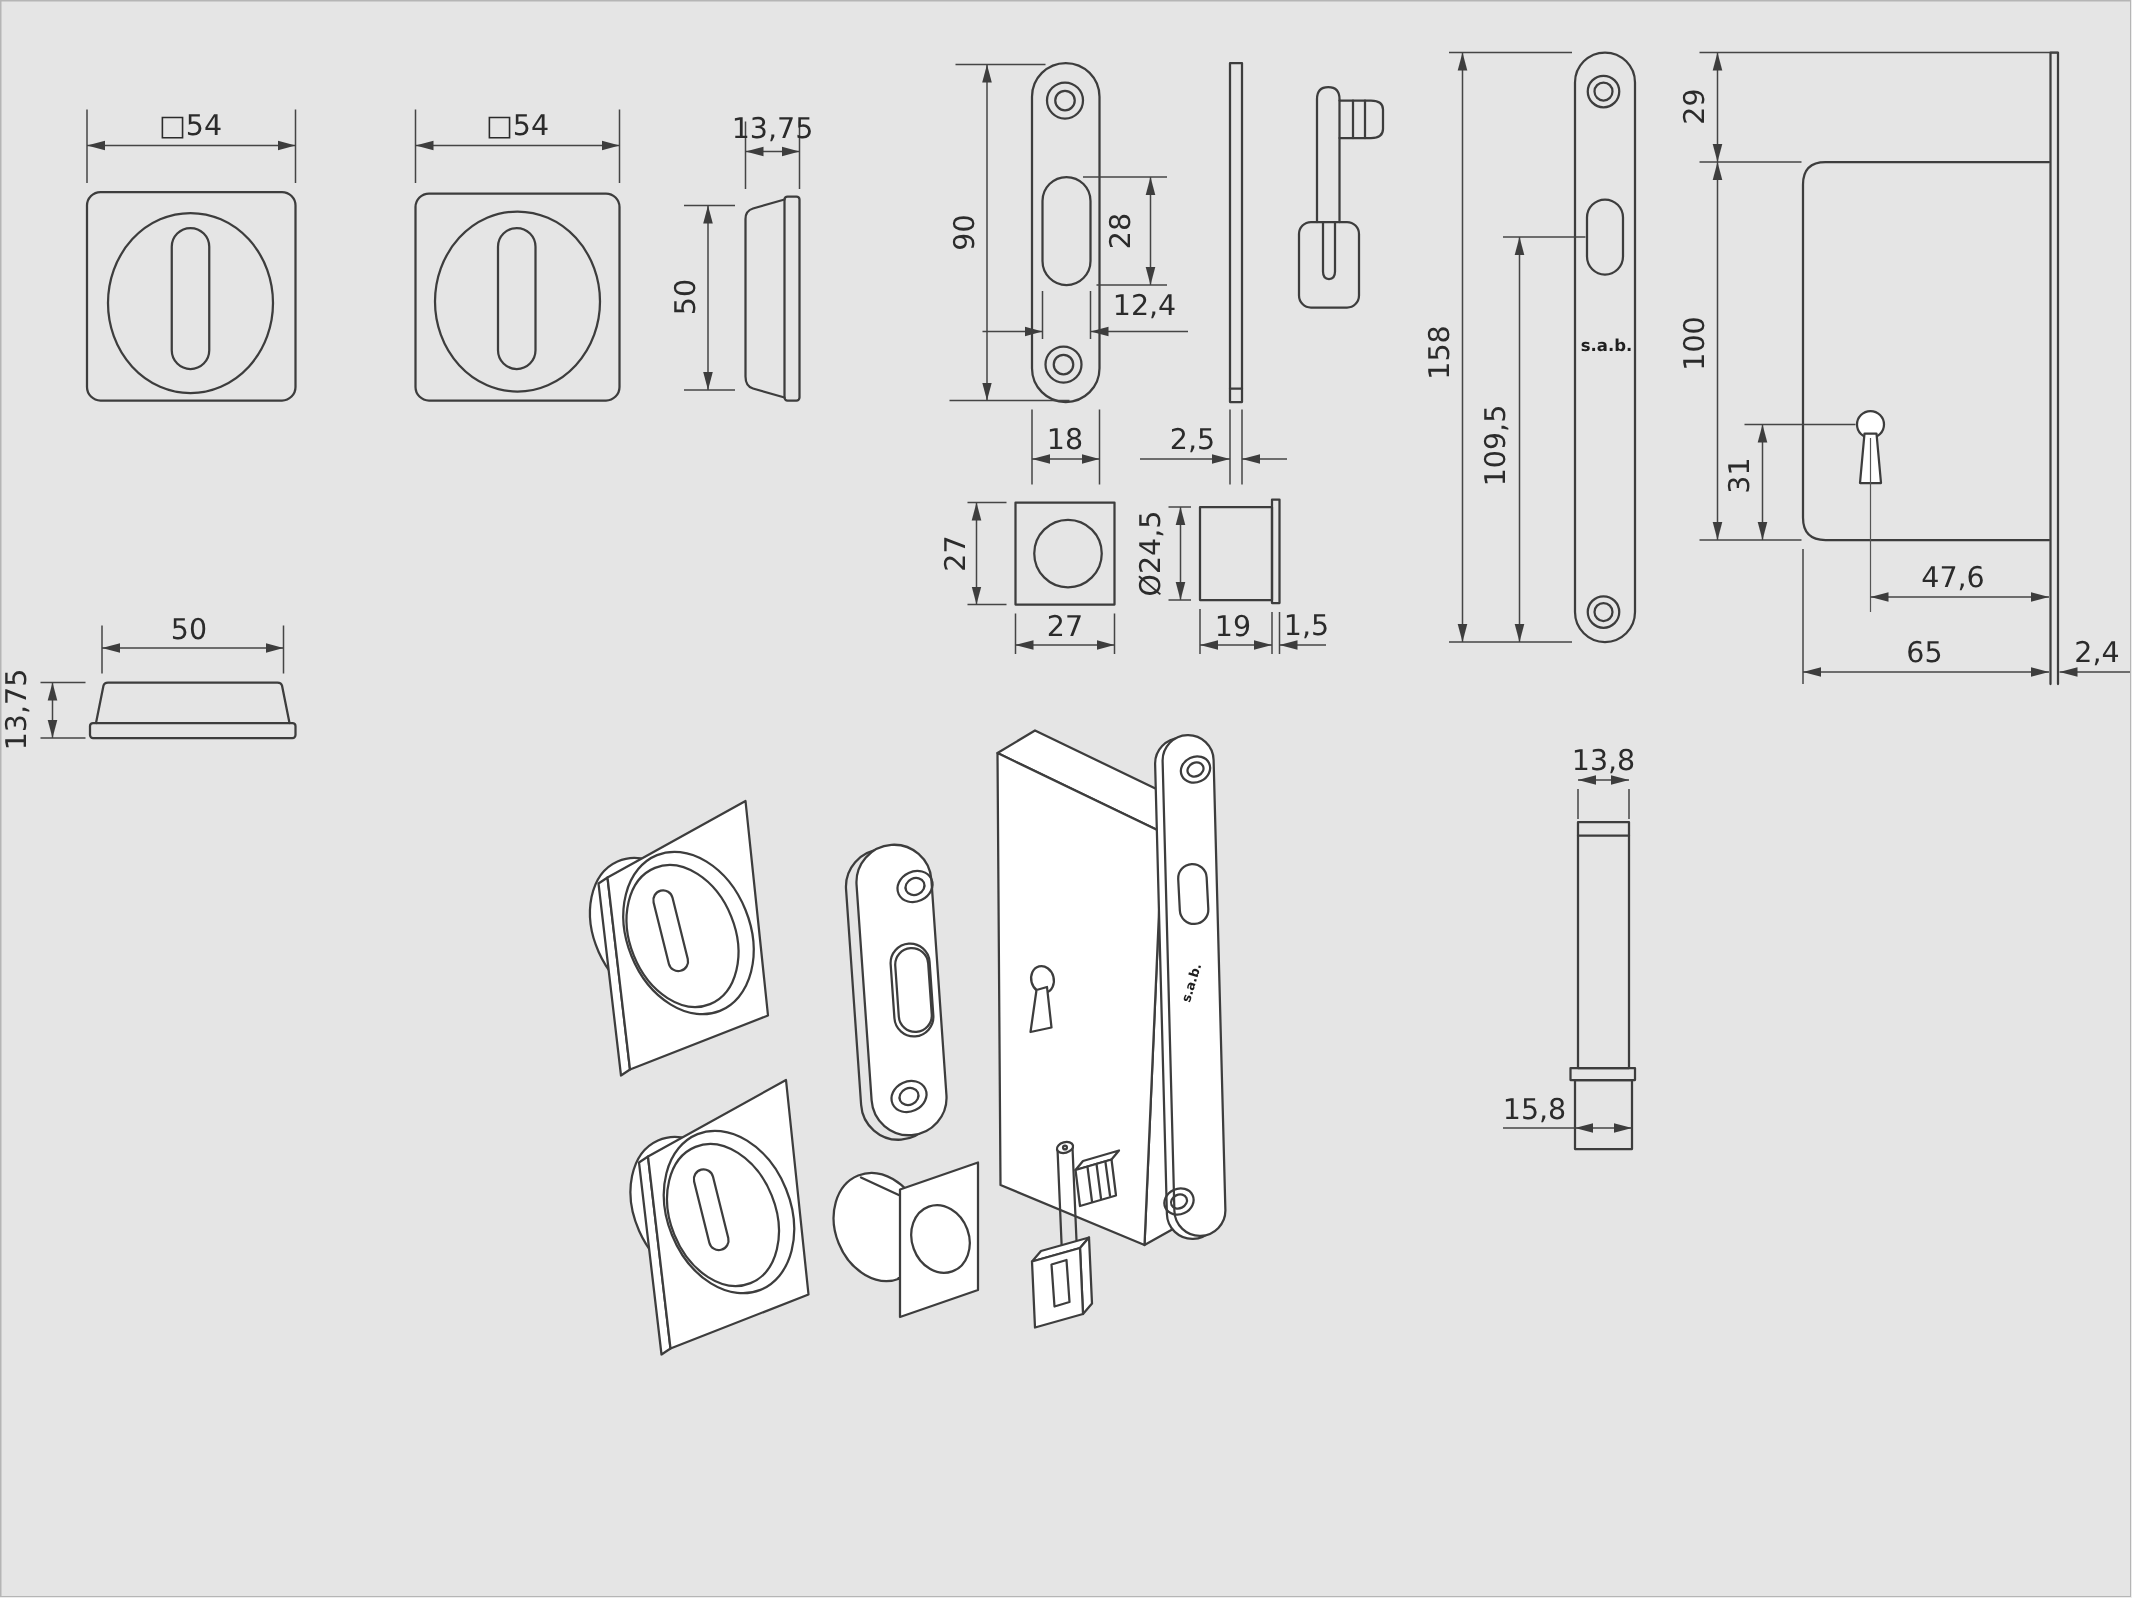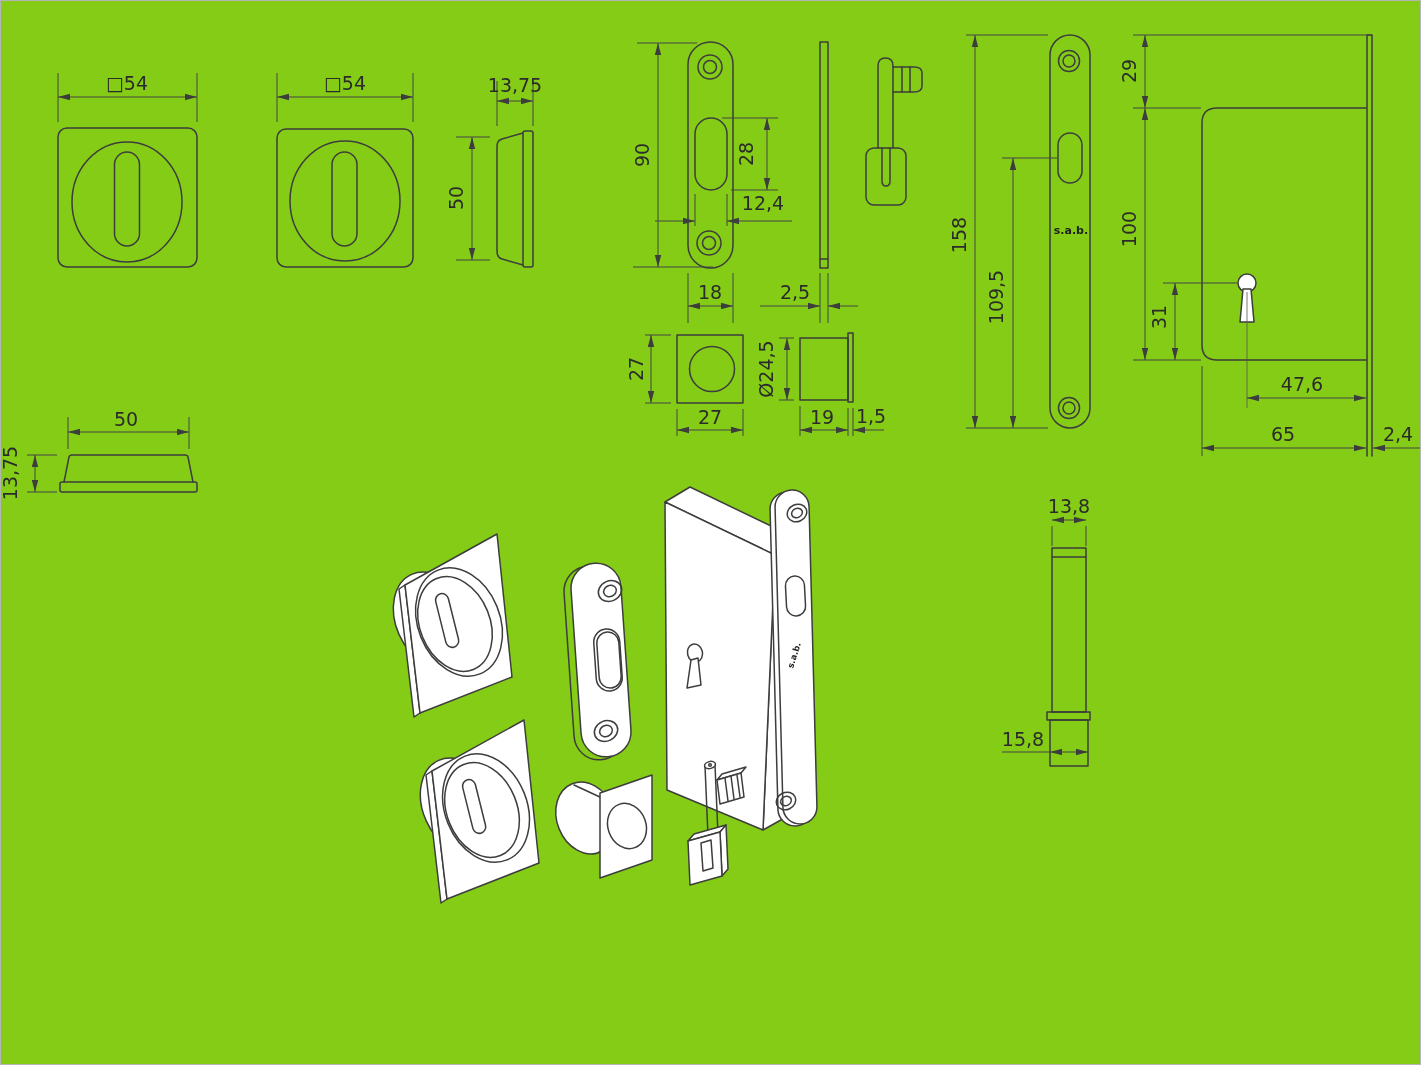--- a/index.html
+++ b/index.html
@@ -1,16 +1,16 @@
 <!DOCTYPE html>
 <html><head>
 <meta charset="utf-8">
 <style>
   html,body { margin:0; padding:0; background:#ffffff; }
-  .stage { width:1421px; height:1065px; position:relative; background:#84cc16; }
+  .stage { width:1421px; height:1065px; position:relative; background:#e5e5e5; }
   svg { display:block; }
   .p   { fill:none; stroke:#3d3d3d; stroke-width:1.5; stroke-linejoin:round; stroke-linecap:round; }
   .pw  { fill:#ffffff; stroke:#3d3d3d; stroke-width:1.5; stroke-linejoin:round; stroke-linecap:round; }
   .d   { fill:none; stroke:#454545; stroke-width:1; }
   .cl  { fill:none; stroke:#555555; stroke-width:0.8; }
   .dt  { font-family:"DejaVu Sans", sans-serif; font-size:19px; fill:#2b2b2b; }
   .brand { font-family:"DejaVu Sans", sans-serif; font-weight:bold; font-size:11px; fill:#1f1f1f; }
   .brand3d { font-family:"DejaVu Sans", sans-serif; font-weight:bold; font-size:8.5px; fill:#1f1f1f; }
   .frame { fill:none; stroke:#b5b5b5; stroke-width:1; }
 </style>

